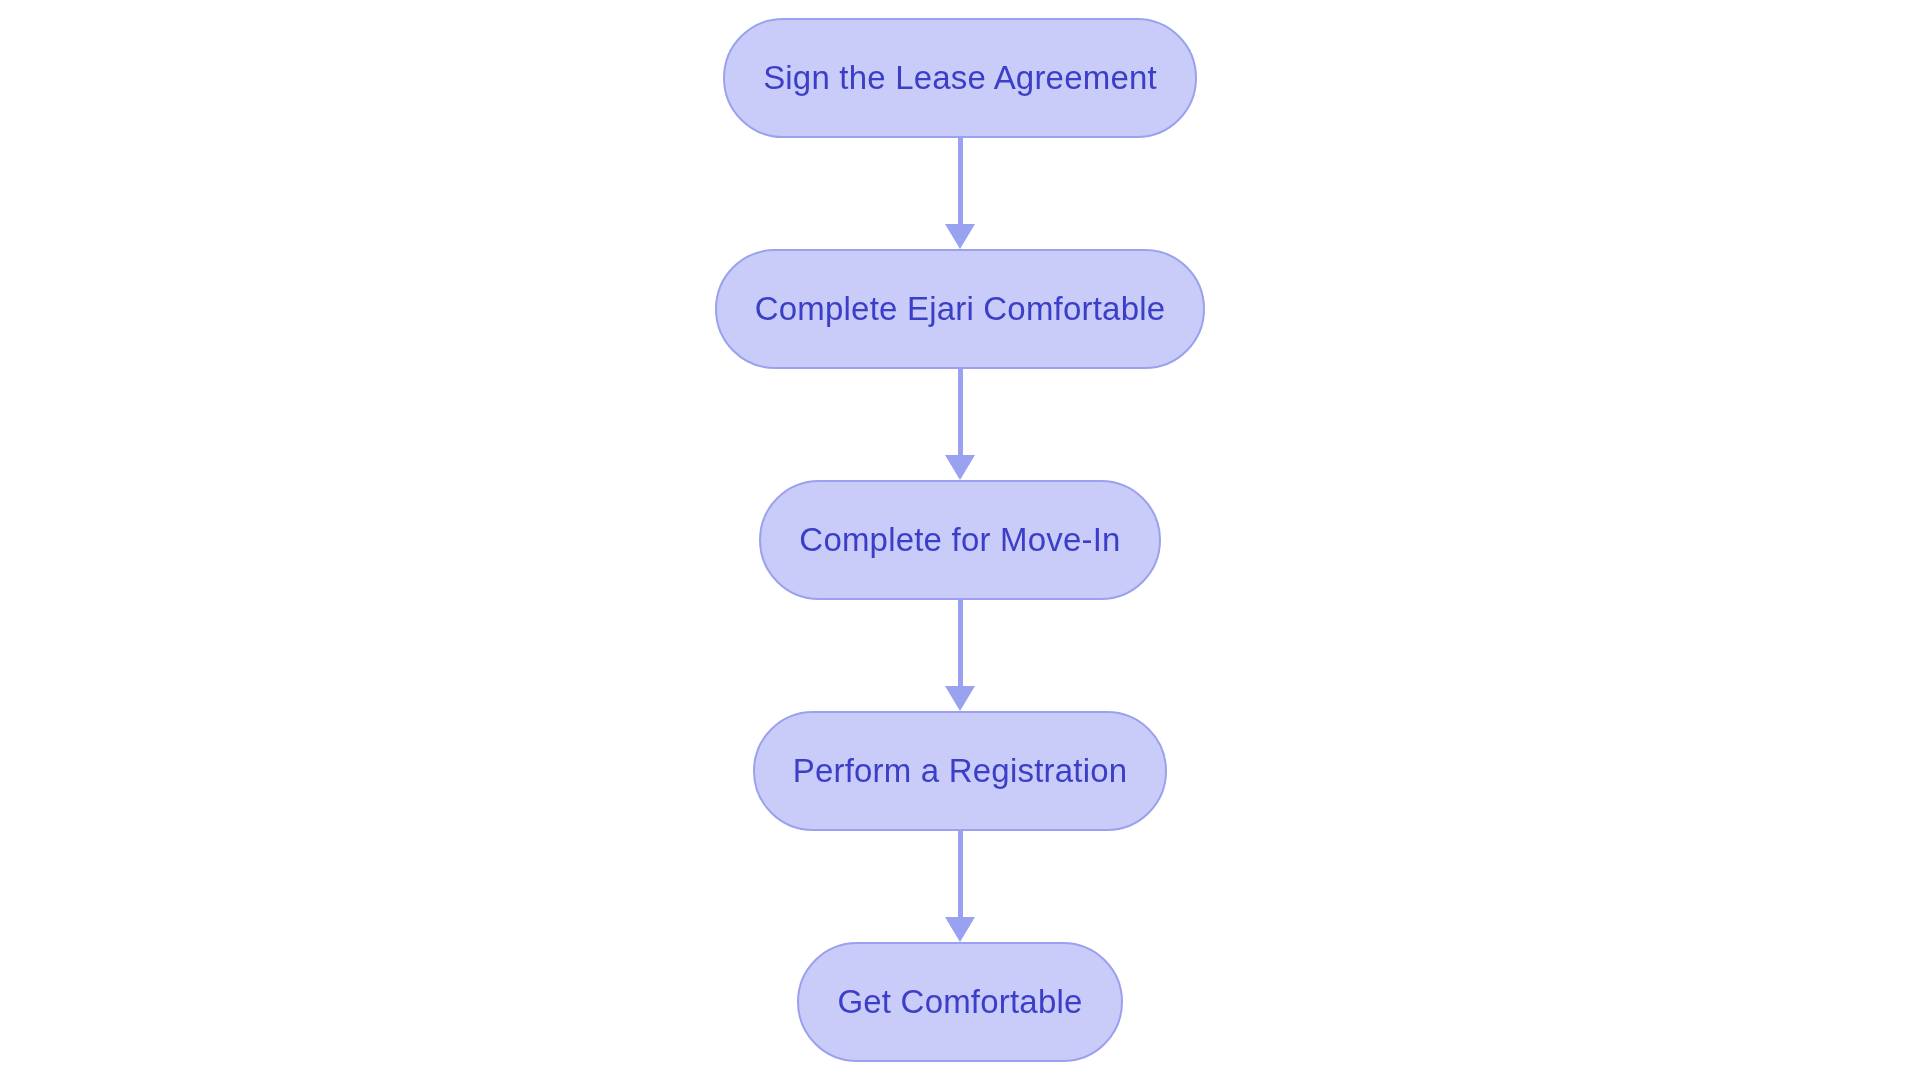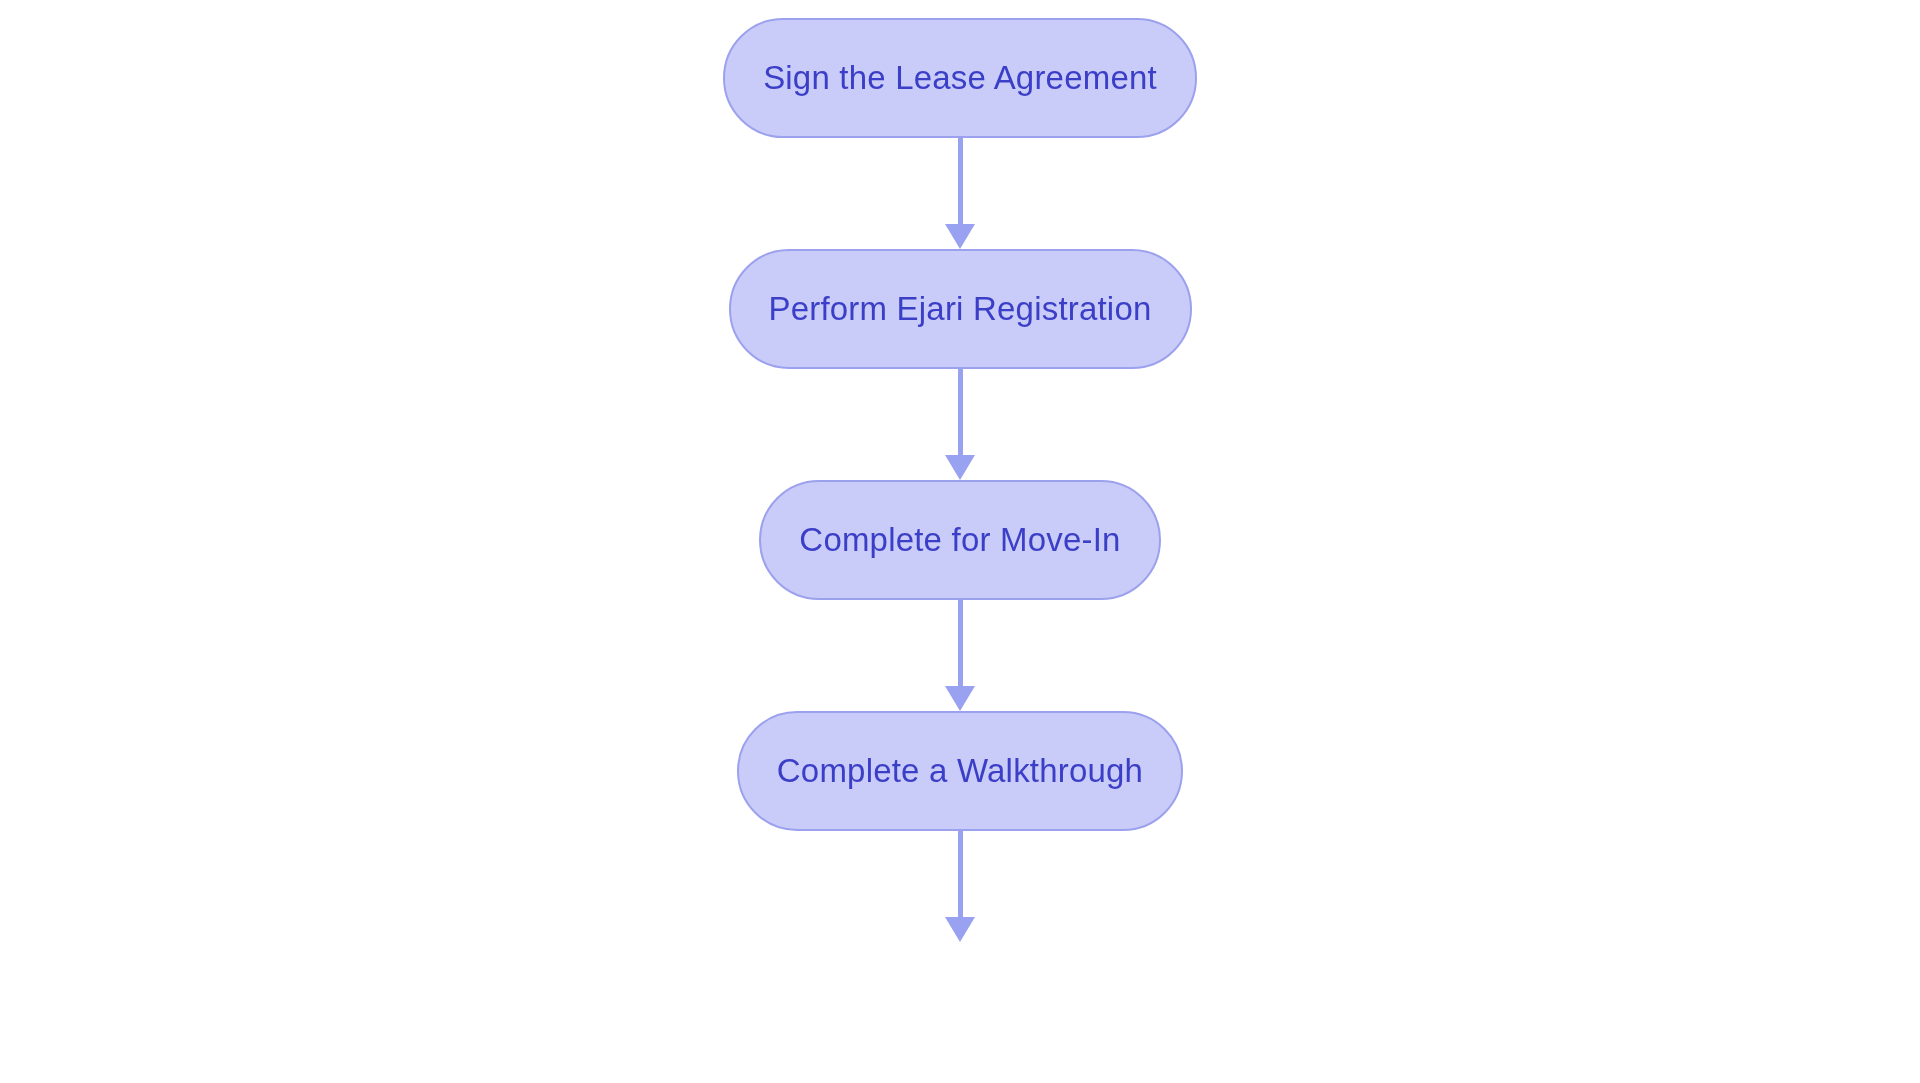--- a/index.html
+++ b/index.html
@@ -66,33 +66,36 @@
 <div class="canvas">
 
 <div class="node">
     <span class="label">Sign the Lease Agreement</span>
   </div>
     <div class="connector">
     <div class="line"></div>
     <div class="head"></div>
   </div>
     <div class="node">
-    <span class="label">Perform Ejari Registration</span>
+    <span class="label">Complete Ejari Comfortable</span>
   </div>
     <div class="connector">
     <div class="line"></div>
     <div class="head"></div>
   </div>
     <div class="node">
     <span class="label">Complete for Move-In</span>
   </div>
     <div class="connector">
     <div class="line"></div>
     <div class="head"></div>
   </div>
     <div class="node">
-    <span class="label">Complete a Walkthrough</span>
+    <span class="label">Perform a Registration</span>
   </div>
     <div class="connector">
     <div class="line"></div>
     <div class="head"></div>
   </div>
+    <div class="node">
+    <span class="label">Get Comfortable</span>
+  </div>
   </div>
 
 </body></html>

